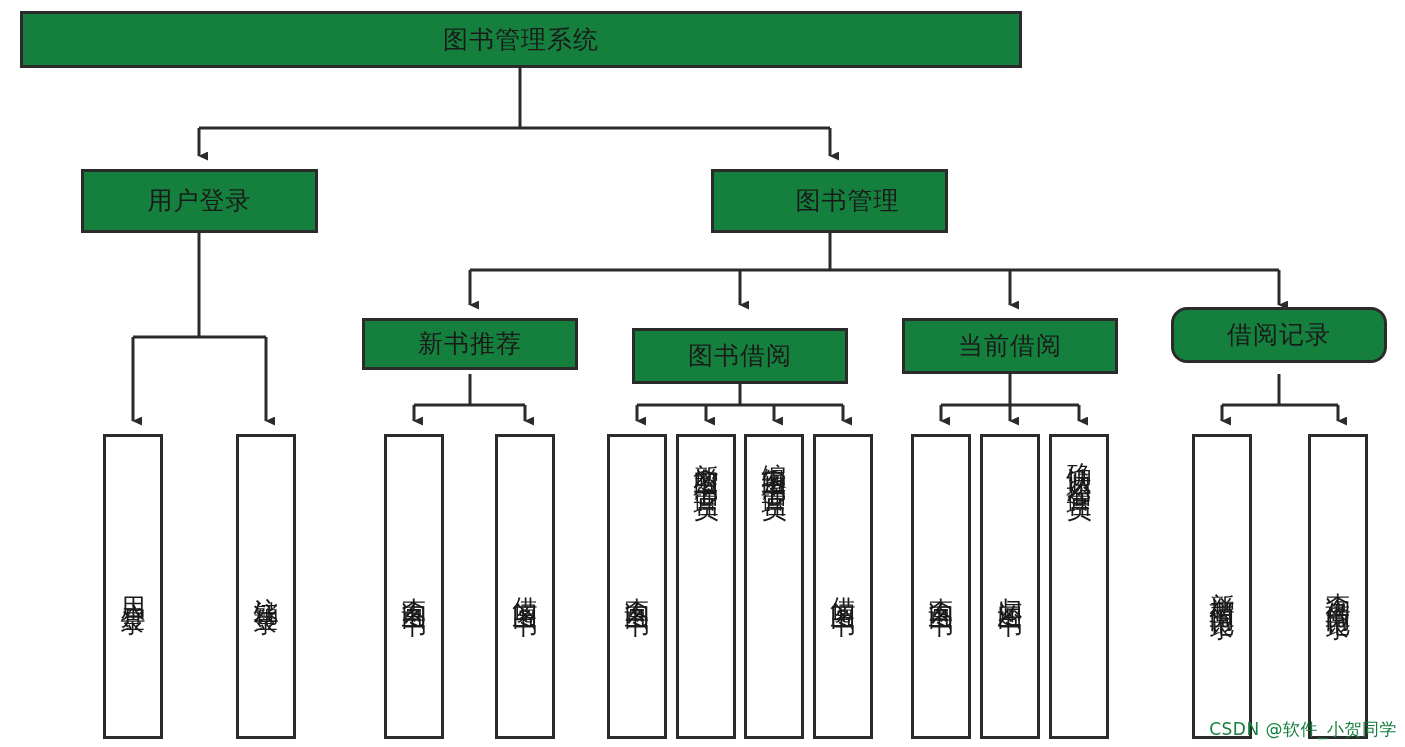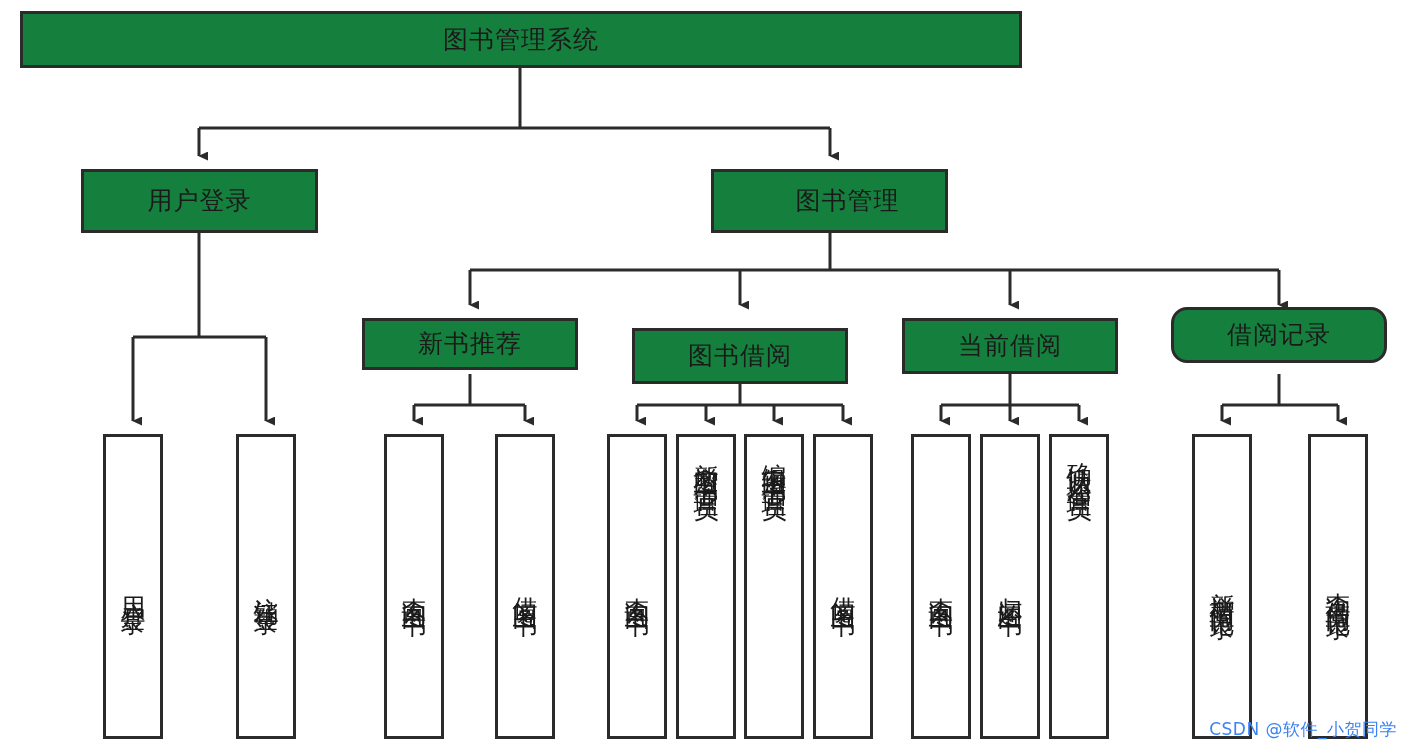--- a/index.html
+++ b/index.html
@@ -63,21 +63,21 @@
     text-orientation: upright;
     letter-spacing: 5px;
     line-height: 1;
     white-space: nowrap;
   }
   .watermark {
     position: absolute;
     right: 8px;
     bottom: 6px;
     font-size: 17px;
-    color: #3b82f6;
+    color: #15803d;
     letter-spacing: 0.5px;
     white-space: nowrap;
     user-select: none;
   }
 </style>
 </head>
 <body>
 
 <div id="diagram-root">
 

